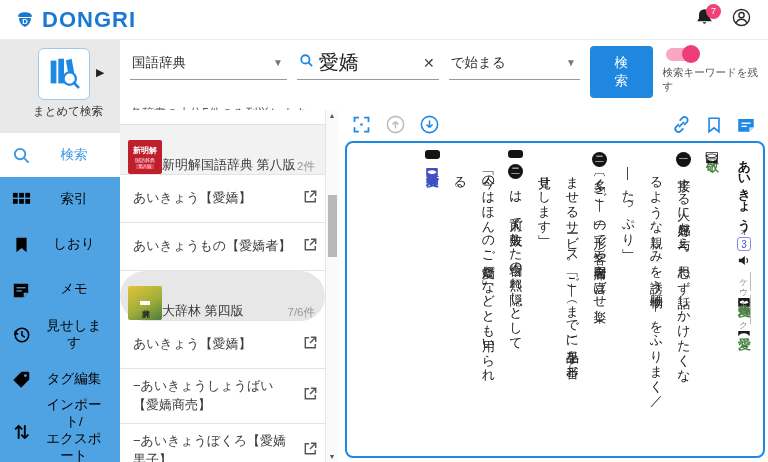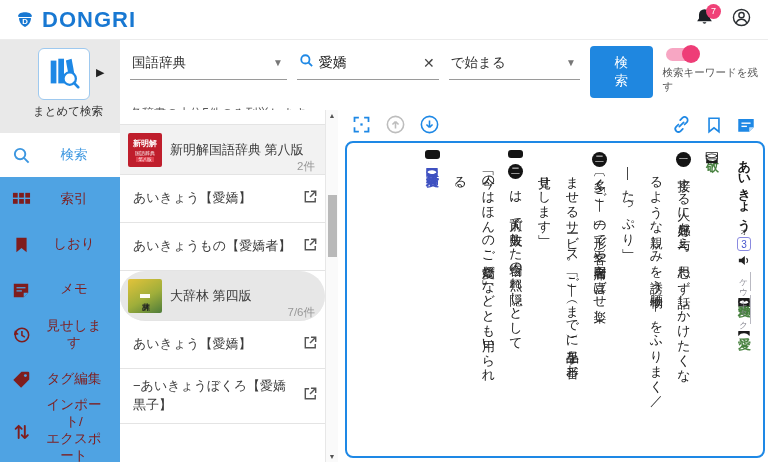--- a/index.html
+++ b/index.html
@@ -21,57 +21,57 @@
 
   
   .main { display:flex; height:422px; }
   .sidebar { width:120px; flex:0 0 120px; background:#4fa3e3; display:flex; flex-direction:column; overflow:hidden; }
   .matome { background:#e9e9e9; height:93px; position:relative; }
   .matome-btn { position:absolute; left:38px; top:8px; width:52px; height:52px; background:#fff;
                 border:1px solid #9ec9ef; border-radius:6px; display:flex; align-items:center;
                 justify-content:center; cursor:pointer; }
   .matome-caret { position:absolute; left:96px; top:26px; font-size:11px; color:#222; }
   .matome-label { position:absolute; left:16px; right:0; top:64px; text-align:center; font-size:11.5px; color:#333; }
-  .side-item { height:45px; display:flex; align-items:center; color:#7f1d1d; cursor:pointer; font-size:13.5px; }
+  .side-item { height:45px; display:flex; align-items:center; color:#000000; cursor:pointer; font-size:13.5px; }
   .side-item .s-icon { width:42px; display:flex; justify-content:center; }
   .side-item .s-label { flex:1; text-align:center; padding-right:14px; white-space:pre-line; line-height:1.25; }
   .side-item.active { background:#fff; color:#3b96e0; height:44px; }
   .side-item.tall { height:58px; }
 
   .right-zone { flex:1; display:flex; flex-direction:column; min-width:0; }
 
   
   .searchbar { height:70px; padding:6px 0 0 10px; background:#fff; }
   .sb-row { display:flex; align-items:flex-start; gap:10px; }
   .u-field { border-bottom:1px solid #9a9a9a; display:flex; align-items:center; height:34px; }
   .sel { justify-content:space-between; padding:0 4px 0 2px; cursor:pointer; }
   .sel-dict { width:158px; }
   .sel-mode { width:132px; }
   .sel-value { font-size:13.5px; color:#333; }
   .caret { font-size:10px; color:#777; }
   .search-field { width:142px; gap:5px; padding:0 2px; }
-  .search-field input { border:0; outline:none; flex:1; min-width:0; font-size:14px; color:#222;
+  .search-field input { border:0; outline:none; flex:1; min-width:0; font-size:20px; color:#222;
                         font-family:"Liberation Sans", sans-serif; background:transparent; }
   .clear-x { font-size:14px; color:#444; cursor:pointer; padding:0 2px; }
   .search-btn { background:#1f87e0; color:#fff; border:0; border-radius:4px; font-size:13.5px;
                 padding:8px 18px; cursor:pointer; font-family:"Liberation Sans", sans-serif; }
   .toggle-wrap { display:flex; flex-direction:column; gap:5px; padding-top:2px; }
   .toggle { position:relative; width:32px; height:13px; background:#f7a6c3; border-radius:7px;
             cursor:pointer; margin-left:3px; }
   .toggle .knob { position:absolute; right:-2px; top:-3px; width:18px; height:18px; border-radius:50%;
                   background:#ee3d77; }
   .toggle-label { font-size:10.5px; color:#555; }
   .sb-note { font-size:12px; color:#555; margin-top:7px; }
 
   
   .content { flex:1; display:flex; min-height:0; }
   .list-col { width:205px; flex:0 0 205px; overflow:hidden; }
   .row { position:relative; border-bottom:1px solid #e4e4e4; }
   .row-spacer { height:15px; background:#fff; }
-  .dict-row { height:50px; background:#f2f2f2; display:flex; align-items:center; gap:8px; padding-left:8px; cursor:pointer; }
+  .dict-row { height:50px; background:#f2f2f2; display:flex; align-items:flex-end; gap:0; padding-left:8px; cursor:pointer; }
   .dict-row.sel2 { background:#e7e7e7;border-radius:25px; }
   .dict-title { font-size:13px; color:#3a3a3a; }
   .dict-count { position:absolute; right:10px; bottom:0; font-size:11.5px; color:#979797; }
   .entry-row { min-height:48px; display:flex; align-items:center; padding:8px 6px 8px 13px; cursor:pointer; }
   .entry-label { flex:1; font-size:13px; color:#3c3c3c; line-height:1.45; }
   .entry-row .ext { flex:0 0 auto; margin-left:4px; }
 
   .cover { width:34px; height:34px; border-radius:2px; flex:0 0 auto; }
   .cover-shinmeikai { background:#bf1e2c; display:flex; flex-direction:column; align-items:center;
                       justify-content:center; gap:1px; color:#fff; }
@@ -313,20 +313,28 @@
               </div>
               <div class="row entry-row">
                 <span class="entry-label">あいきょう【愛嬌】</span>
                 <span class="ext"><svg width="17" height="17" viewBox="0 0 18 18" fill="none" stroke="#555" stroke-width="1.5">
                     <path d="M7.5 4H3.5v10.5H14V10.5"></path>
                     <path d="M9.5 3.5H14.5V8.5"></path>
                     <line x1="14.2" y1="3.8" x2="8.5" y2="9.5"></line>
                   </svg></span>
               </div>
               <div class="row entry-row">
+                <span class="entry-label">−あいきょうしょうばい【愛嬌商売】</span>
+                <span class="ext"><svg width="17" height="17" viewBox="0 0 18 18" fill="none" stroke="#555" stroke-width="1.5">
+                    <path d="M7.5 4H3.5v10.5H14V10.5"></path>
+                    <path d="M9.5 3.5H14.5V8.5"></path>
+                    <line x1="14.2" y1="3.8" x2="8.5" y2="9.5"></line>
+                  </svg></span>
+              </div>
+              <div class="row entry-row">
                 <span class="entry-label">−あいきょうぼくろ【愛嬌黒子】</span>
                 <span class="ext"><svg width="17" height="17" viewBox="0 0 18 18" fill="none" stroke="#555" stroke-width="1.5">
                     <path d="M7.5 4H3.5v10.5H14V10.5"></path>
                     <path d="M9.5 3.5H14.5V8.5"></path>
                     <line x1="14.2" y1="3.8" x2="8.5" y2="9.5"></line>
                   </svg></span>
               </div>
             </div>
         </div>
 

